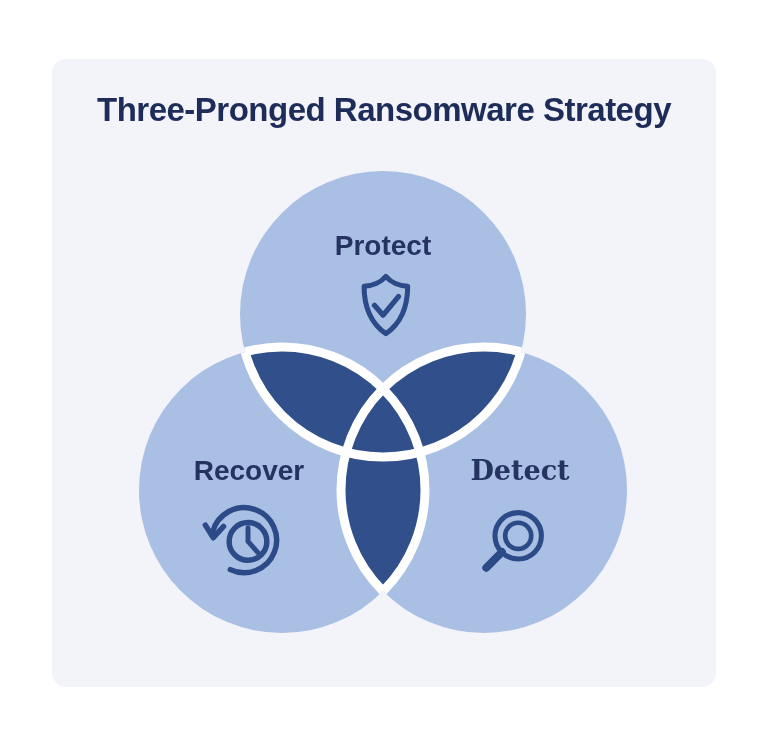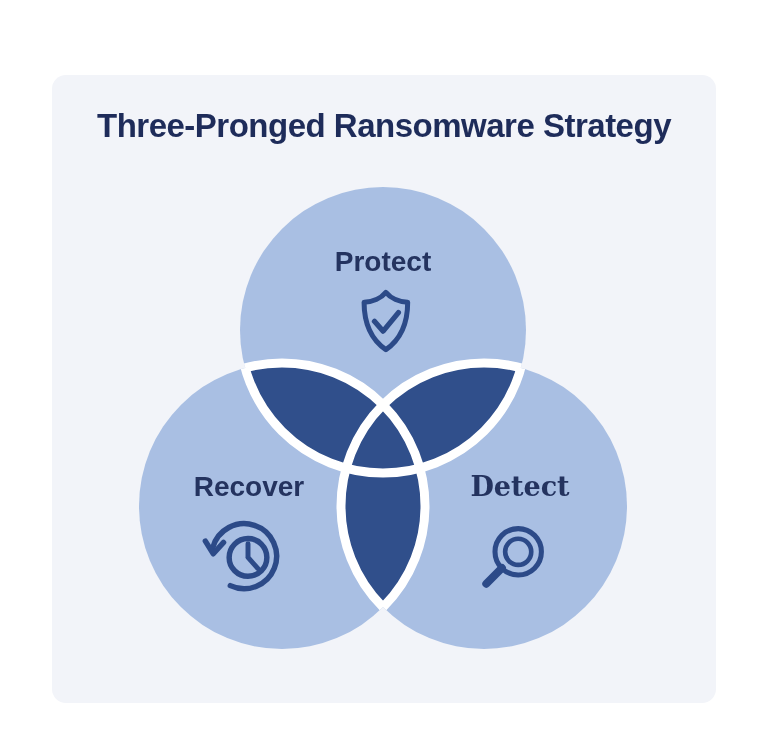--- a/index.html
+++ b/index.html
@@ -4,21 +4,21 @@
 <style>
   :root{
     --page_bg:#ffffff; --card_bg:#f2f4f9; --circle_fill:#a9bfe3;
     --overlap_fill:#304f8b; --outline:#ffffff; --title_text:#1e2c5a;
     --label_text:#24335f; --icon_stroke:#2c4a88;
   }
   *{margin:0;padding:0;box-sizing:border-box;}
   html,body{width:768px;height:738px;background:var(--page_bg);overflow:hidden;
     font-family:"Liberation Sans",sans-serif;}
   .page{position:relative;width:768px;height:738px;background:var(--page_bg);}
-  .card{position:absolute;left:52px;top:75px;width:664px;height:628px;
+  .card{position:absolute;left:52px;top:59px;width:664px;height:628px;
     background:var(--card_bg);border-radius:14px;}
   .title{position:absolute;left:0;top:32px;width:100%;text-align:center;
     font-size:33px;font-weight:700;letter-spacing:-0.5px;color:var(--title_text);
     font-family:"Liberation Sans",sans-serif;}
   svg.venn{position:absolute;left:0;top:0;width:664px;height:628px;display:block;}
   .circle-fill{fill:var(--circle_fill);}
   .lens{fill:var(--overlap_fill);}
   .ring{fill:none;stroke:var(--outline);stroke-width:9;}
   .icon-line{fill:none;stroke:var(--icon_stroke);}
   text.vlabel{fill:var(--label_text);font-weight:700;font-size:28px;

